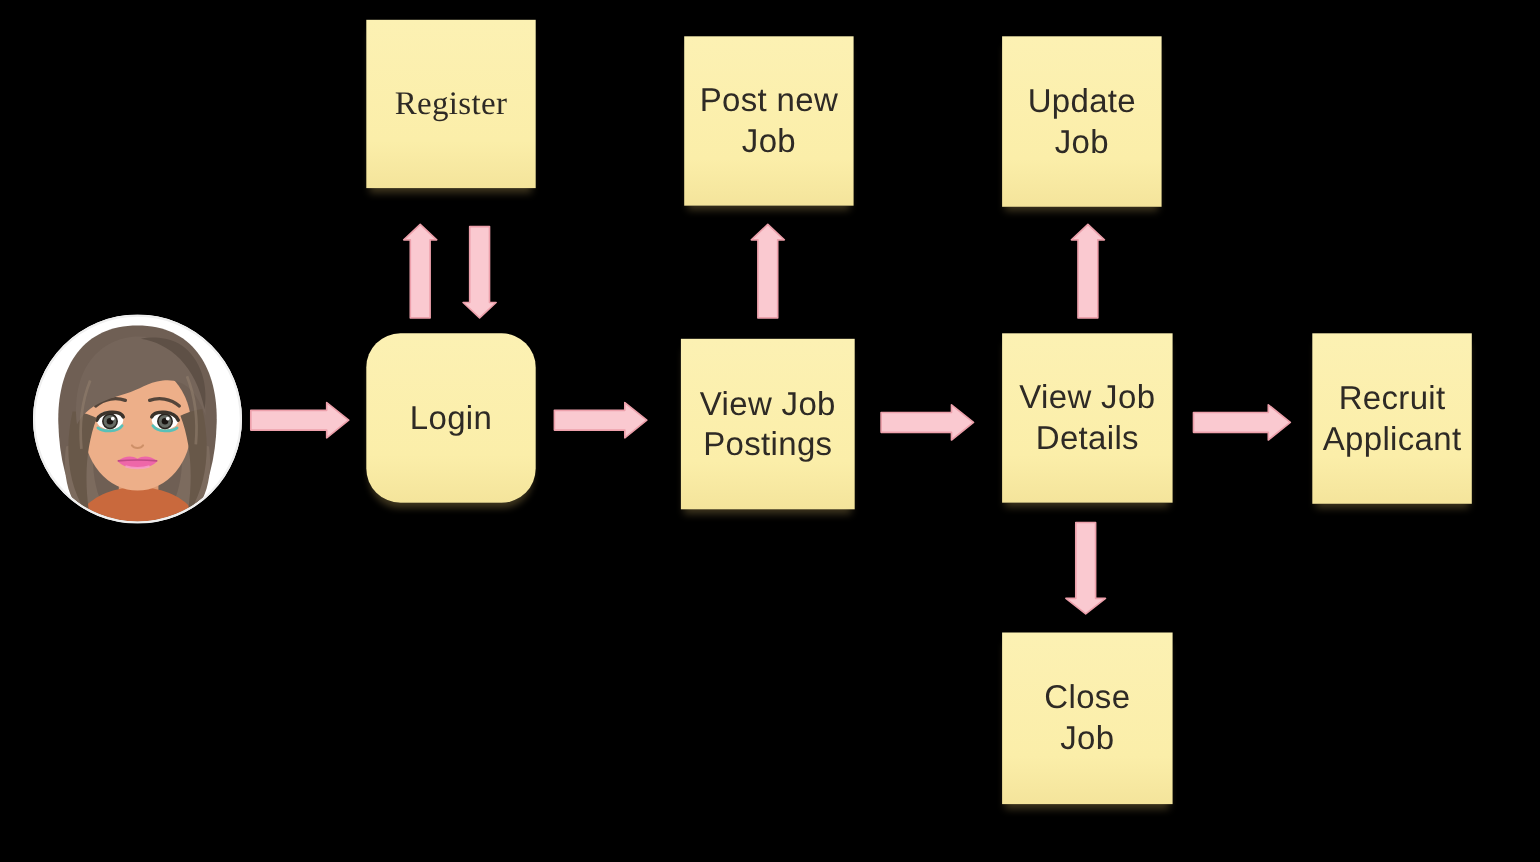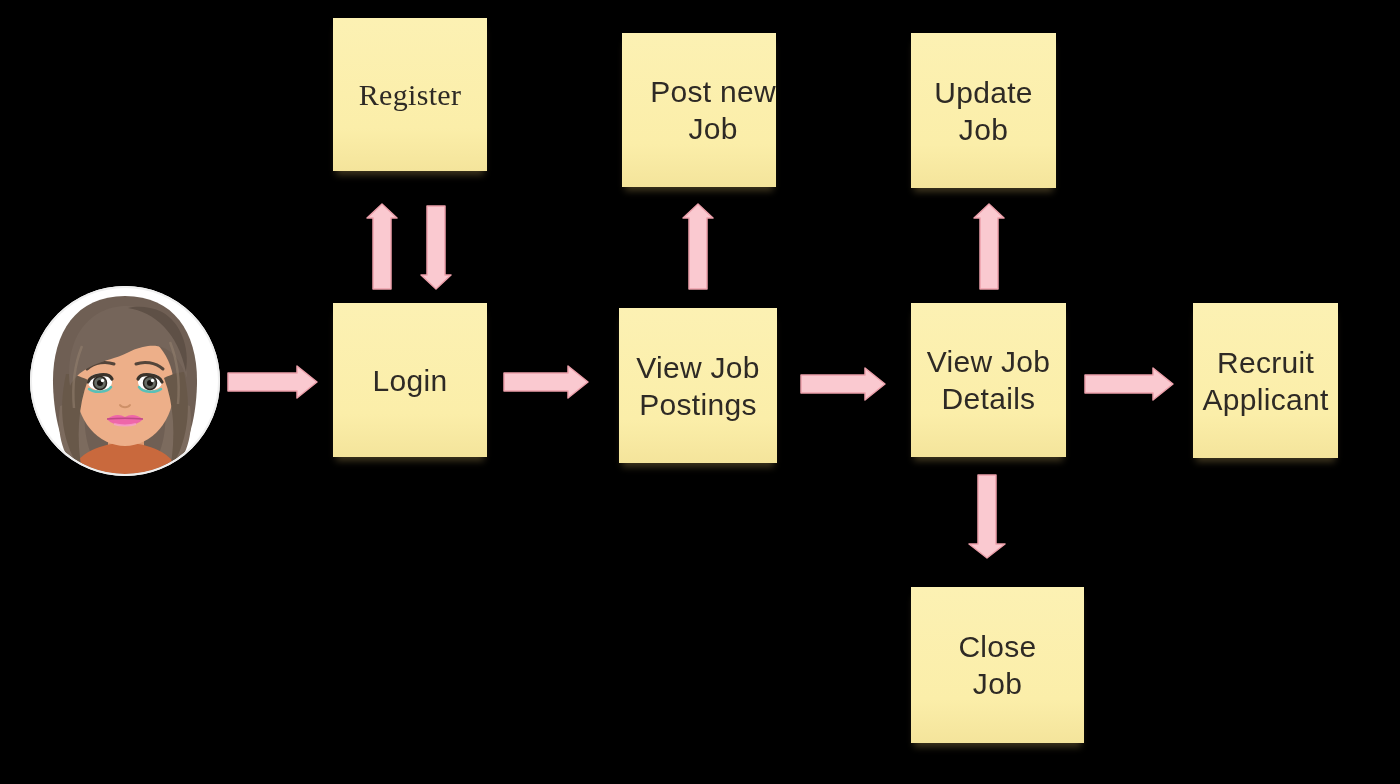--- a/index.html
+++ b/index.html
@@ -32,27 +32,27 @@
   .node span {
     display: block;
     white-space: pre-line;
     text-align: center;
     font-size: 30px;
     line-height: 37px;
     letter-spacing: 0.3px;
     color: #2E2A25;
   }
   #node-register           { left: 333px; top: 18px;  width: 154px; height: 153px; font-family: Liberation Serif, serif; }
-  #node-post-new-job       { left: 622px; top: 33px;  width: 154px; height: 154px; justify-content: flex-end; }
+  #node-post-new-job       { left: 622px; top: 33px;  width: 154px; height: 154px; }
   #node-update-job         { left: 911px; top: 33px;  width: 145px; height: 155px; }
-  #node-login              { left: 333px; top: 303px; width: 154px; height: 154px; }
+  #node-login              { left: 333px; top: 303px; width: 154px; height: 154px; border-radius: 31px; }
   #node-view-job-postings  { left: 619px; top: 308px; width: 158px; height: 155px; }
   #node-view-job-details   { left: 911px; top: 303px; width: 155px; height: 154px; }
   #node-recruit-applicant  { left: 1193px; top: 303px; width: 145px; height: 155px; }
-  #node-close-job          { left: 911px; top: 575px; width: 173px; height: 156px; margin-top: 12px; }
+  #node-close-job          { left: 911px; top: 575px; width: 155px; height: 156px; }
   .avatar {
     position: absolute;
     left: 30px; top: 286px;
     width: 190px; height: 190px;
   }
   .avatar svg { display: block; width: 190px; height: 190px; }
 </style>
 </head>
 <body>
 

